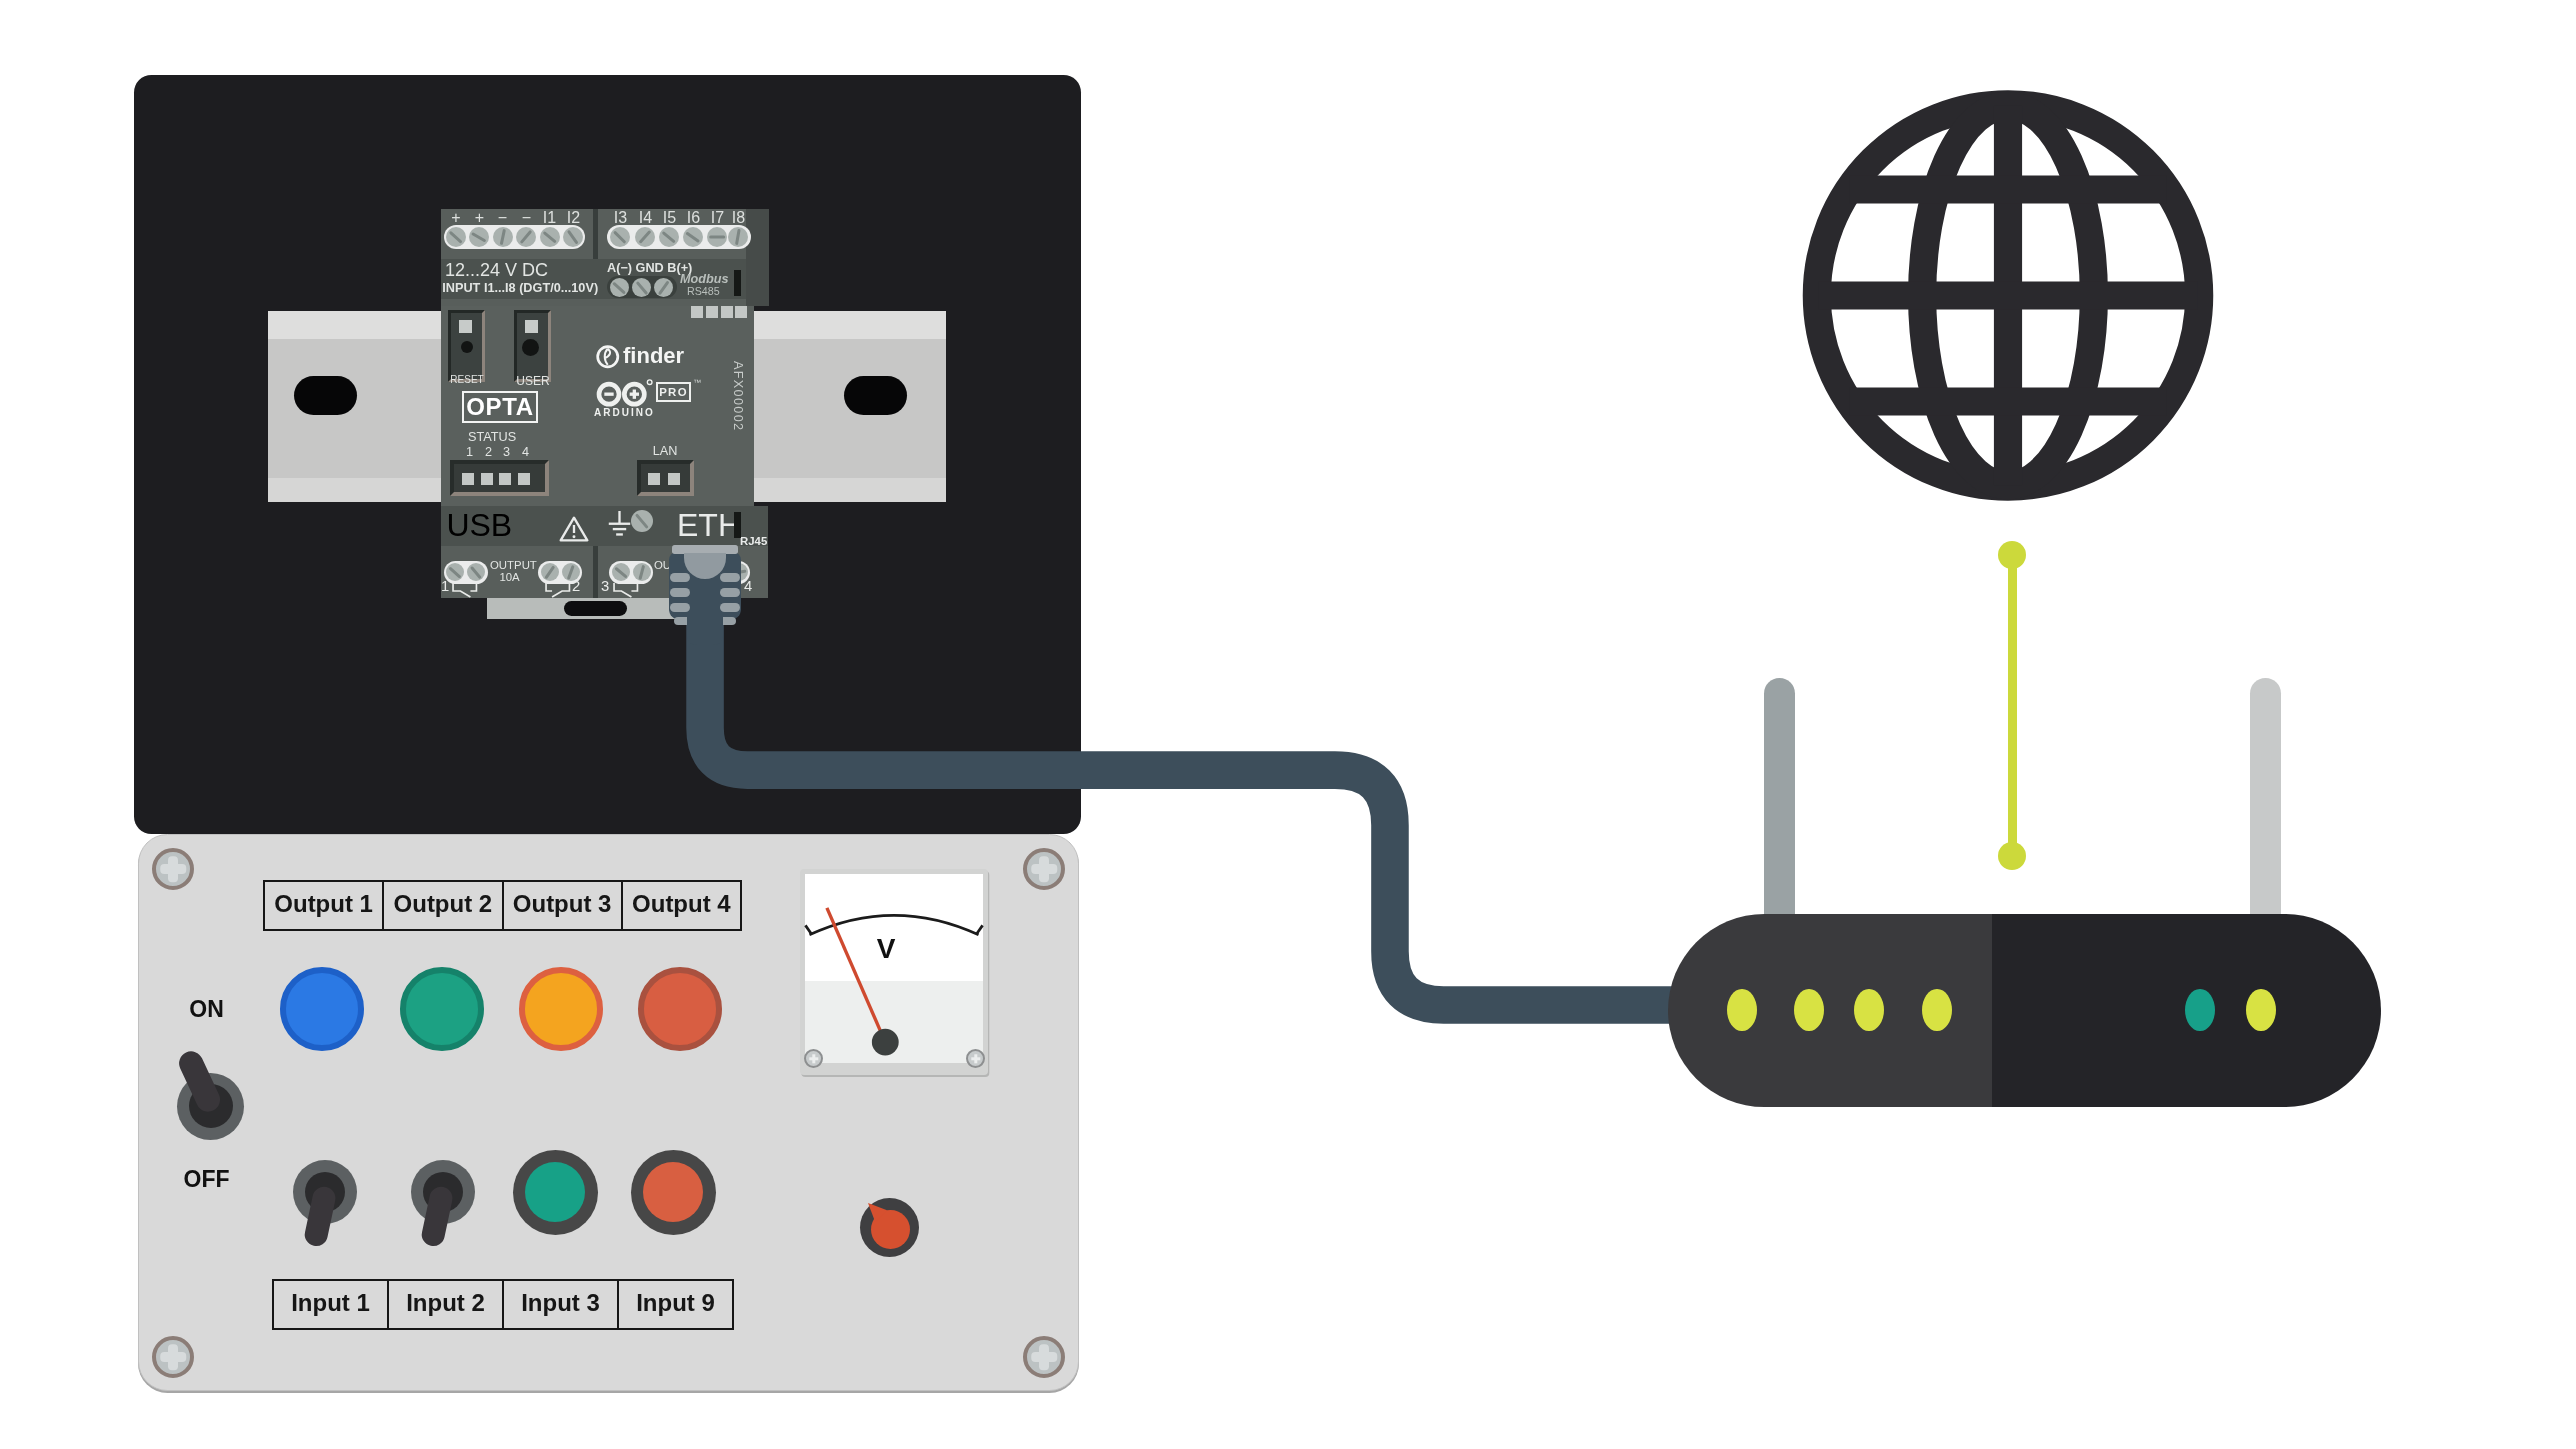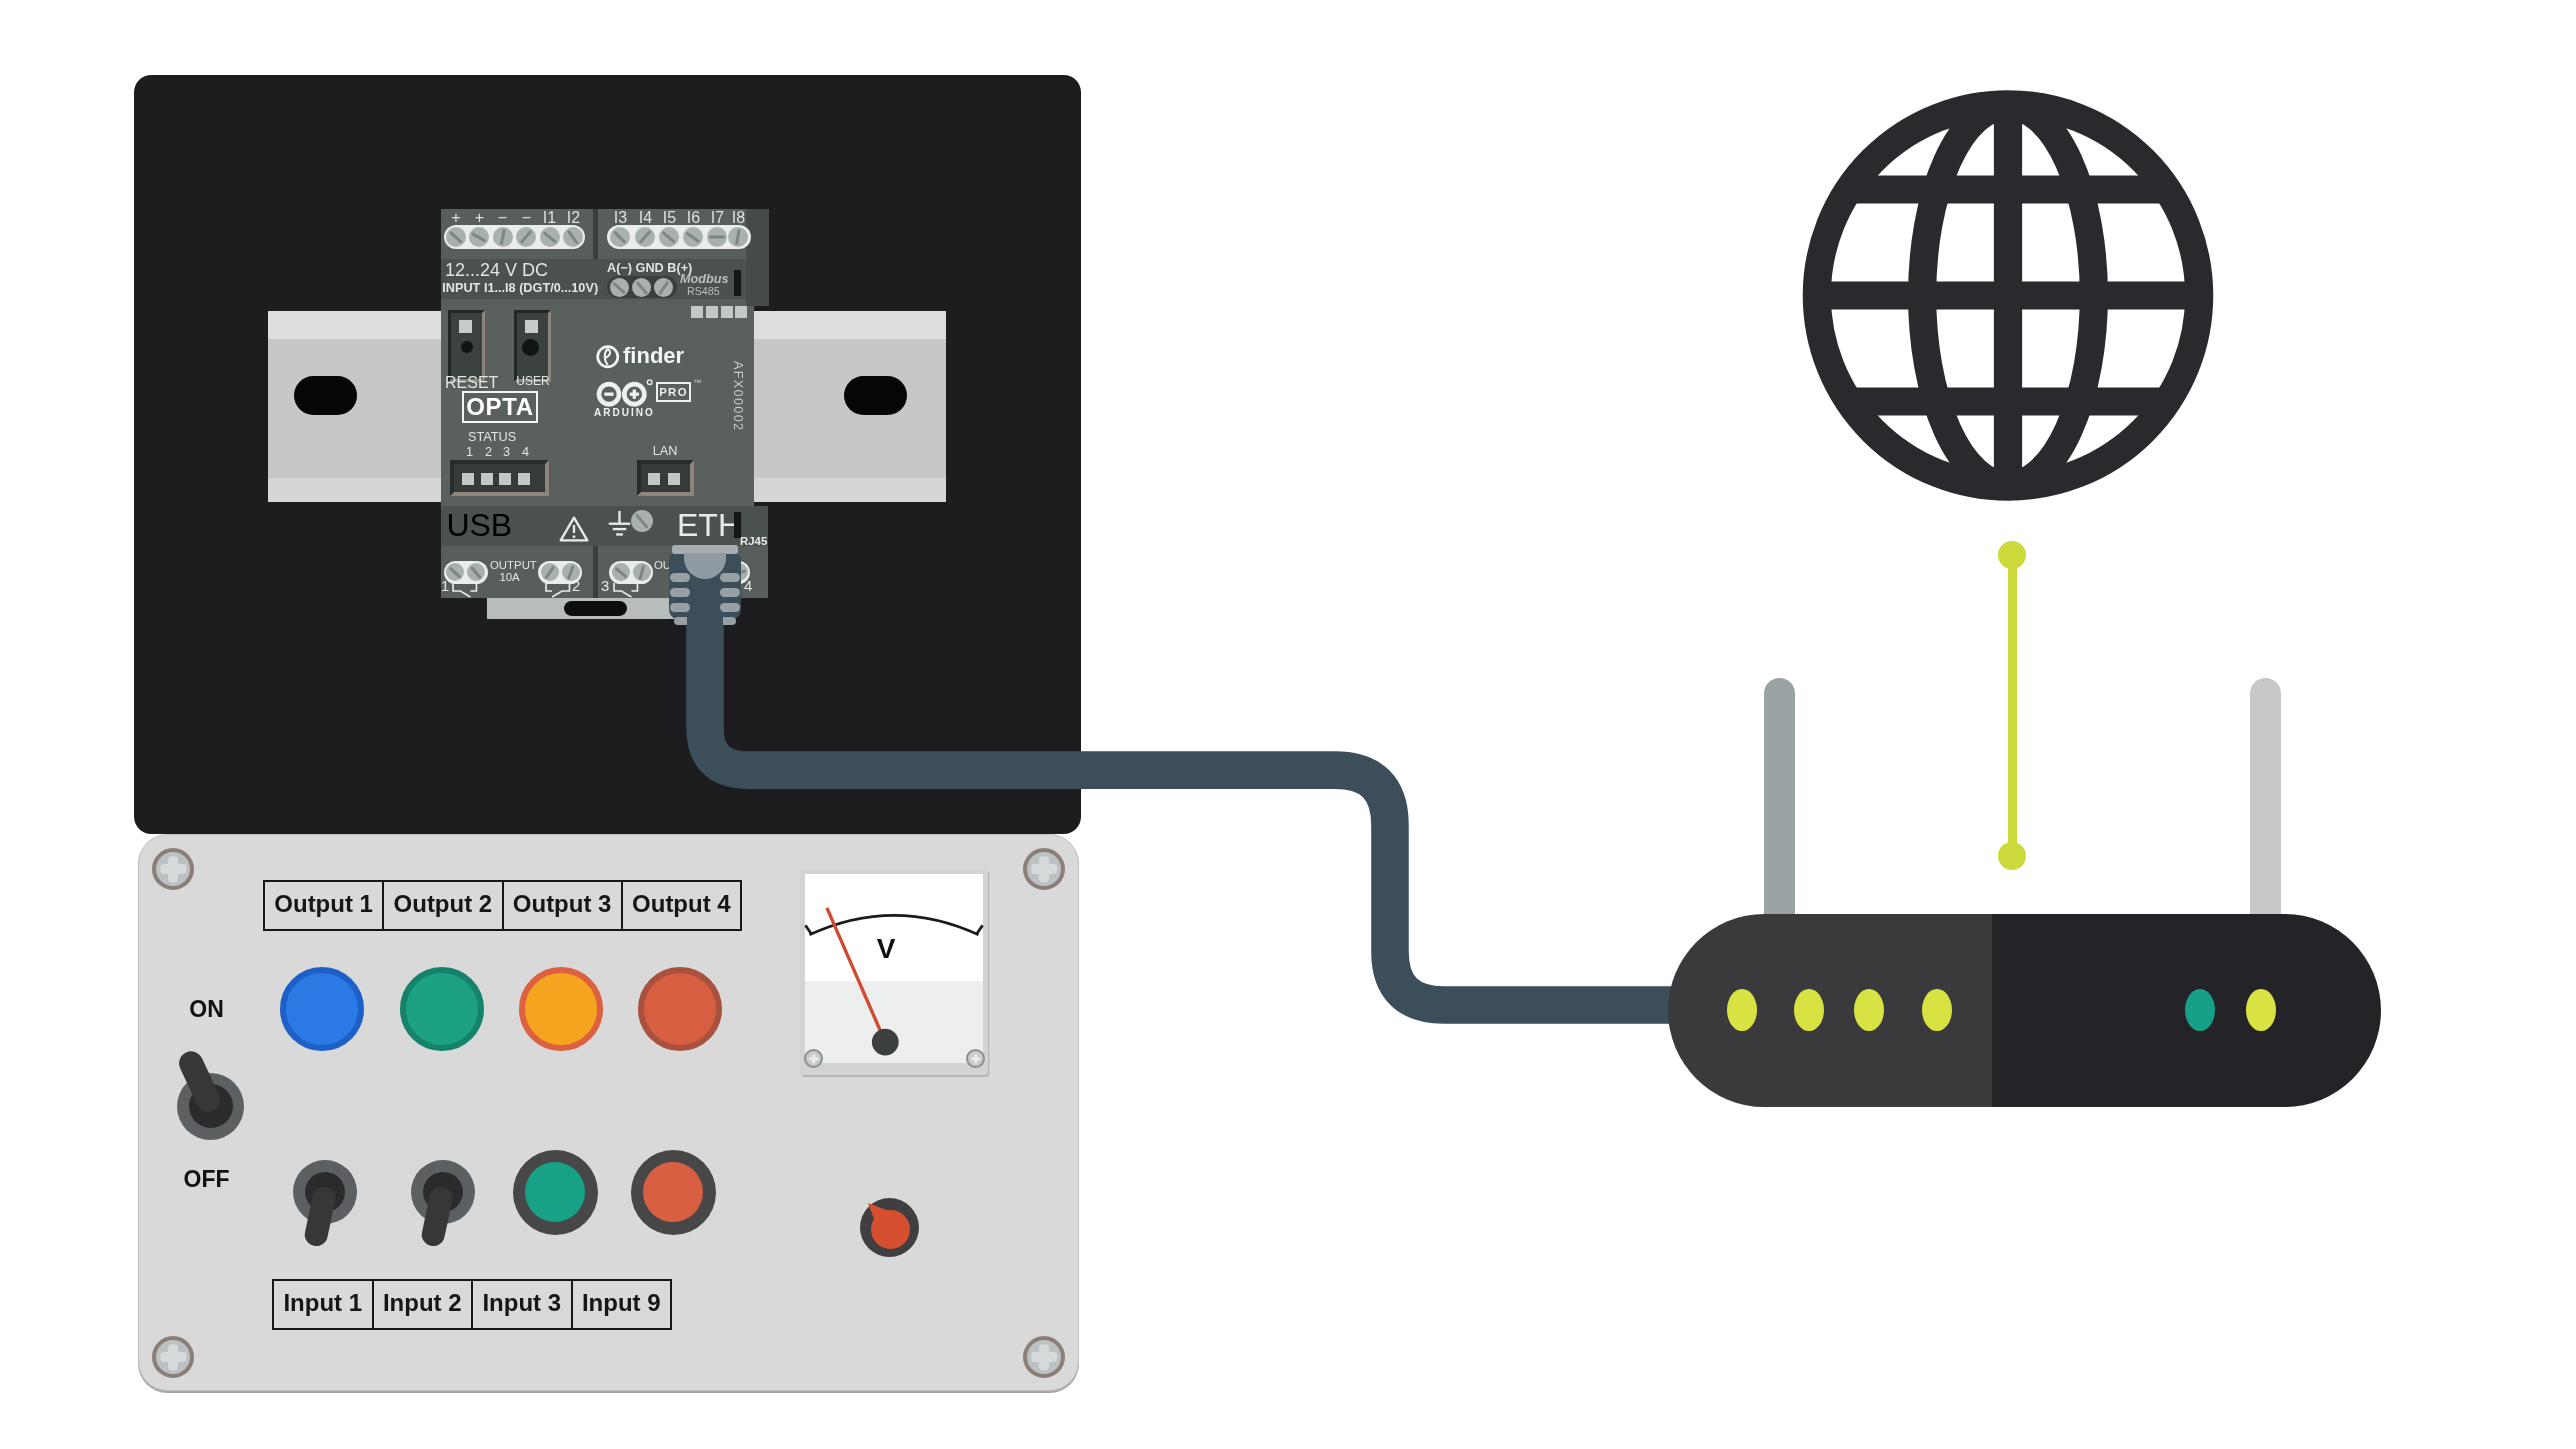--- a/index.html
+++ b/index.html
@@ -116,21 +116,21 @@
     <div class="abs" style="left:250px;top:97px;width:60px;height:13.4px;">
       <i class="winled" style="left:0;top:0;"></i>
       <i class="winled" style="left:14.8px;top:0;"></i>
       <i class="winled" style="left:29.5px;top:0;"></i>
       <i class="winled" style="left:44px;top:0;"></i>
     </div>
 
     <div class="recess" style="left:7.4px;top:101px;"></div>
     <div class="abs" style="left:18px;top:111px;width:13.4px;height:13.4px;background:#c7cbc9;"></div>
     <div class="abs" style="left:20px;top:132px;width:12px;height:12px;border-radius:50%;background:#121413;"></div>
-    <div class="abs plc-text" style="left:4px;top:165px;width:44px;text-align:center;font-size:16px;">RESET</div>
+    <div class="abs plc-text" style="left:4px;top:165px;width:44px;text-align:center;font-size:10px;">RESET</div>
     <div class="recess" style="left:73px;top:101px;"></div>
     <div class="abs" style="left:84px;top:111px;width:13.4px;height:13.4px;background:#c7cbc9;"></div>
     <div class="abs" style="left:81px;top:130px;width:17.4px;height:17.4px;border-radius:50%;background:#121413;"></div>
     <div class="abs plc-text" style="left:70px;top:165px;width:44px;text-align:center;font-size:12px;">USER</div>
 
     <div class="abs" style="left:21px;top:182px;width:76px;height:32px;border:2.7px solid #f3f4f3;box-sizing:border-box;
                 display:flex;align-items:center;justify-content:center;">
       <span style="font-size:24px;font-weight:800;color:#fff;letter-spacing:0.7px;">OPTA</span>
     </div>
 
@@ -270,21 +270,21 @@
   <div class="tglin" style="left:305px;top:1172px;width:40px;height:40px;"></div>
   <div class="lever" style="left:314px;top:1137px;width:23px;height:60px;transform-origin:11.4px 55px;transform:rotate(192deg);"></div>
   <div class="tglbase" style="left:411px;top:1160px;width:64px;height:64px;"></div>
   <div class="tglin" style="left:423px;top:1172px;width:40px;height:40px;"></div>
   <div class="lever" style="left:431px;top:1137px;width:23px;height:60px;transform-origin:11.4px 55px;transform:rotate(192deg);"></div>
   <div class="abs" style="left:513px;top:1150px;width:85px;height:85px;border-radius:50%;background:#474747;"></div>
   <div class="abs" style="left: 525px; top: 1162px; width: 60px; height: 60px; border-radius: 50%; background-color: rgb(23, 161, 135);"></div>
   <div class="abs" style="left:631px;top:1150px;width:85px;height:85px;border-radius:50%;background:#474747;"></div>
   <div class="abs" style="left: 643px; top: 1162px; width: 60px; height: 60px; border-radius: 50%; background-color: rgb(216, 95, 65);"></div>
 
-  <div class="gridrow" style="left:272px;top:1279px;width:400px;height:51px;">
+  <div class="gridrow" style="left:272px;top:1279px;width:462px;height:51px;">
     <div class="cell">Input 1</div>
     <div class="cell">Input 2</div>
     <div class="cell">Input 3</div>
     <div class="cell">Input 9</div>
   </div>
 
   <div class="abs" style="left:800px;top:869px;width:188px;height:206px;background:#d2d3d2;border-radius:4px;
               box-shadow:1.3px 2px 0 #b5b6b5;">
     <div class="abs" style="left:4.7px;top:4.7px;width:178px;height:189px;background:#ffffff;"></div>
     <div class="abs" style="left:4.7px;top:112px;width:178px;height:82px;background:#edefee;"></div>

